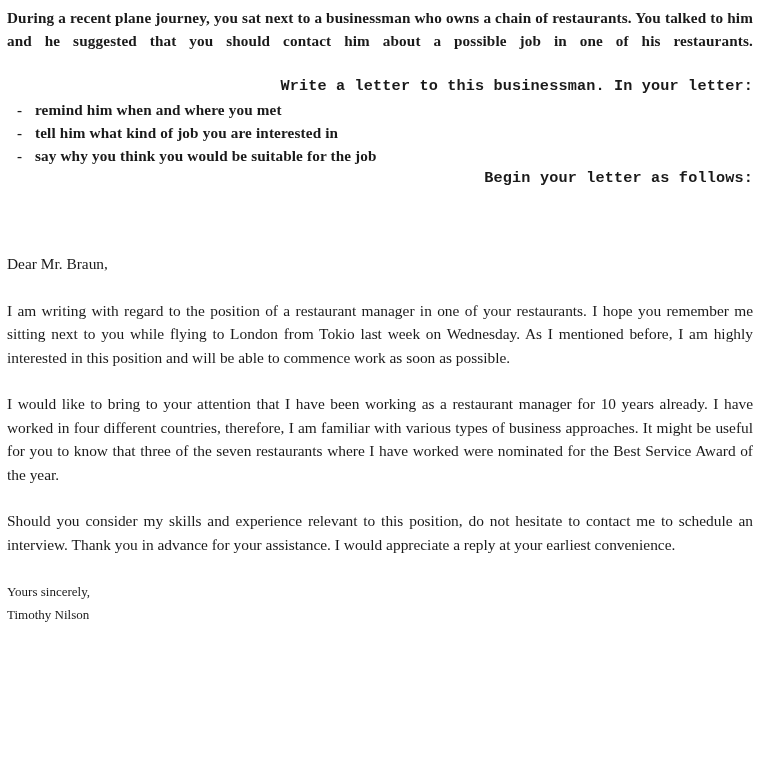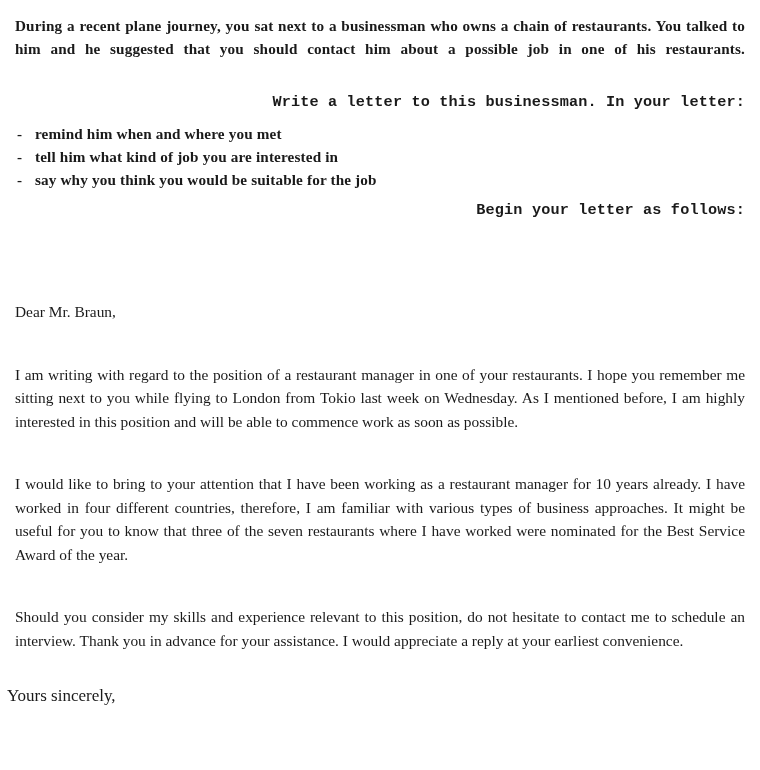--- a/index.html
+++ b/index.html
@@ -27,21 +27,21 @@
   
   .prompt {
     font-weight: bold;
     font-size: 15.2px;
     line-height: 23px;
     text-align: justify;
     text-justify: inter-word;
     letter-spacing: 0.01em;
   }
   .prompt p {
-    margin: 8px;
+    margin: 0;
     text-align: justify;
   }
   .prompt p.last-justified:after {
     content: "";
     display: inline-block;
     width: 100%;
   }
   .prompt .nojust {
     text-align: right;
     font-family: Liberation Mono, monospace;
@@ -73,32 +73,32 @@
 
   
   .letter {
     font-weight: normal;
     font-size: 15.4px;
     line-height: 23.4px;
     text-align: justify;
     text-justify: inter-word;
   }
   .letter p {
-    margin: 8px;
+    margin: 0;
     text-align: justify;
   }
   .letter p.plain {
     text-align: left;
   }
   .blank-line {
     height: 23.4px;
   }
   .sig-line {
     text-align: left;
-    font-size: 17px;
+    font-size: 13px;
     line-height: 23.4px;
   }
 </style>
 </head>
 <body>
 
 <div class="page">
 
   <div class="prompt">
 
@@ -141,15 +141,16 @@
 
 
     <div class="blank-line"></div>
 
     <p>Should you consider my skills and experience relevant to this position, do not hesitate to contact me to schedule an interview. Thank you in advance for your assistance. I would appreciate a reply at your earliest convenience.</p>
 
     <div class="blank-line"></div>
 
     <div class="sig-line">Yours sincerely,</div>
 
+    <div class="sig-line">Timothy Nilson</div>
   </div>
 
 </div>
 
 </body></html>

